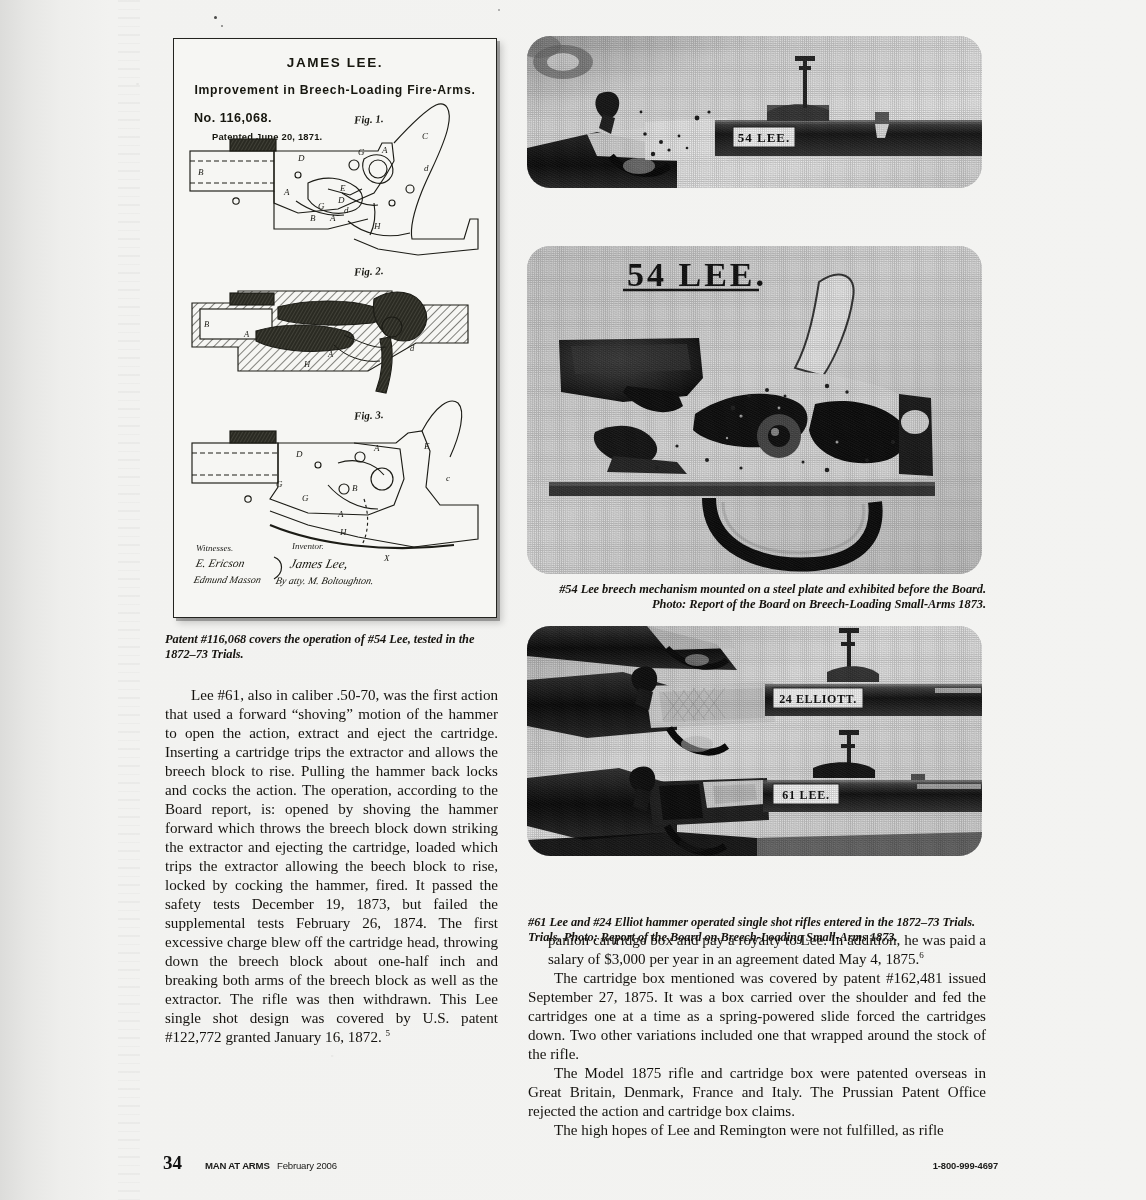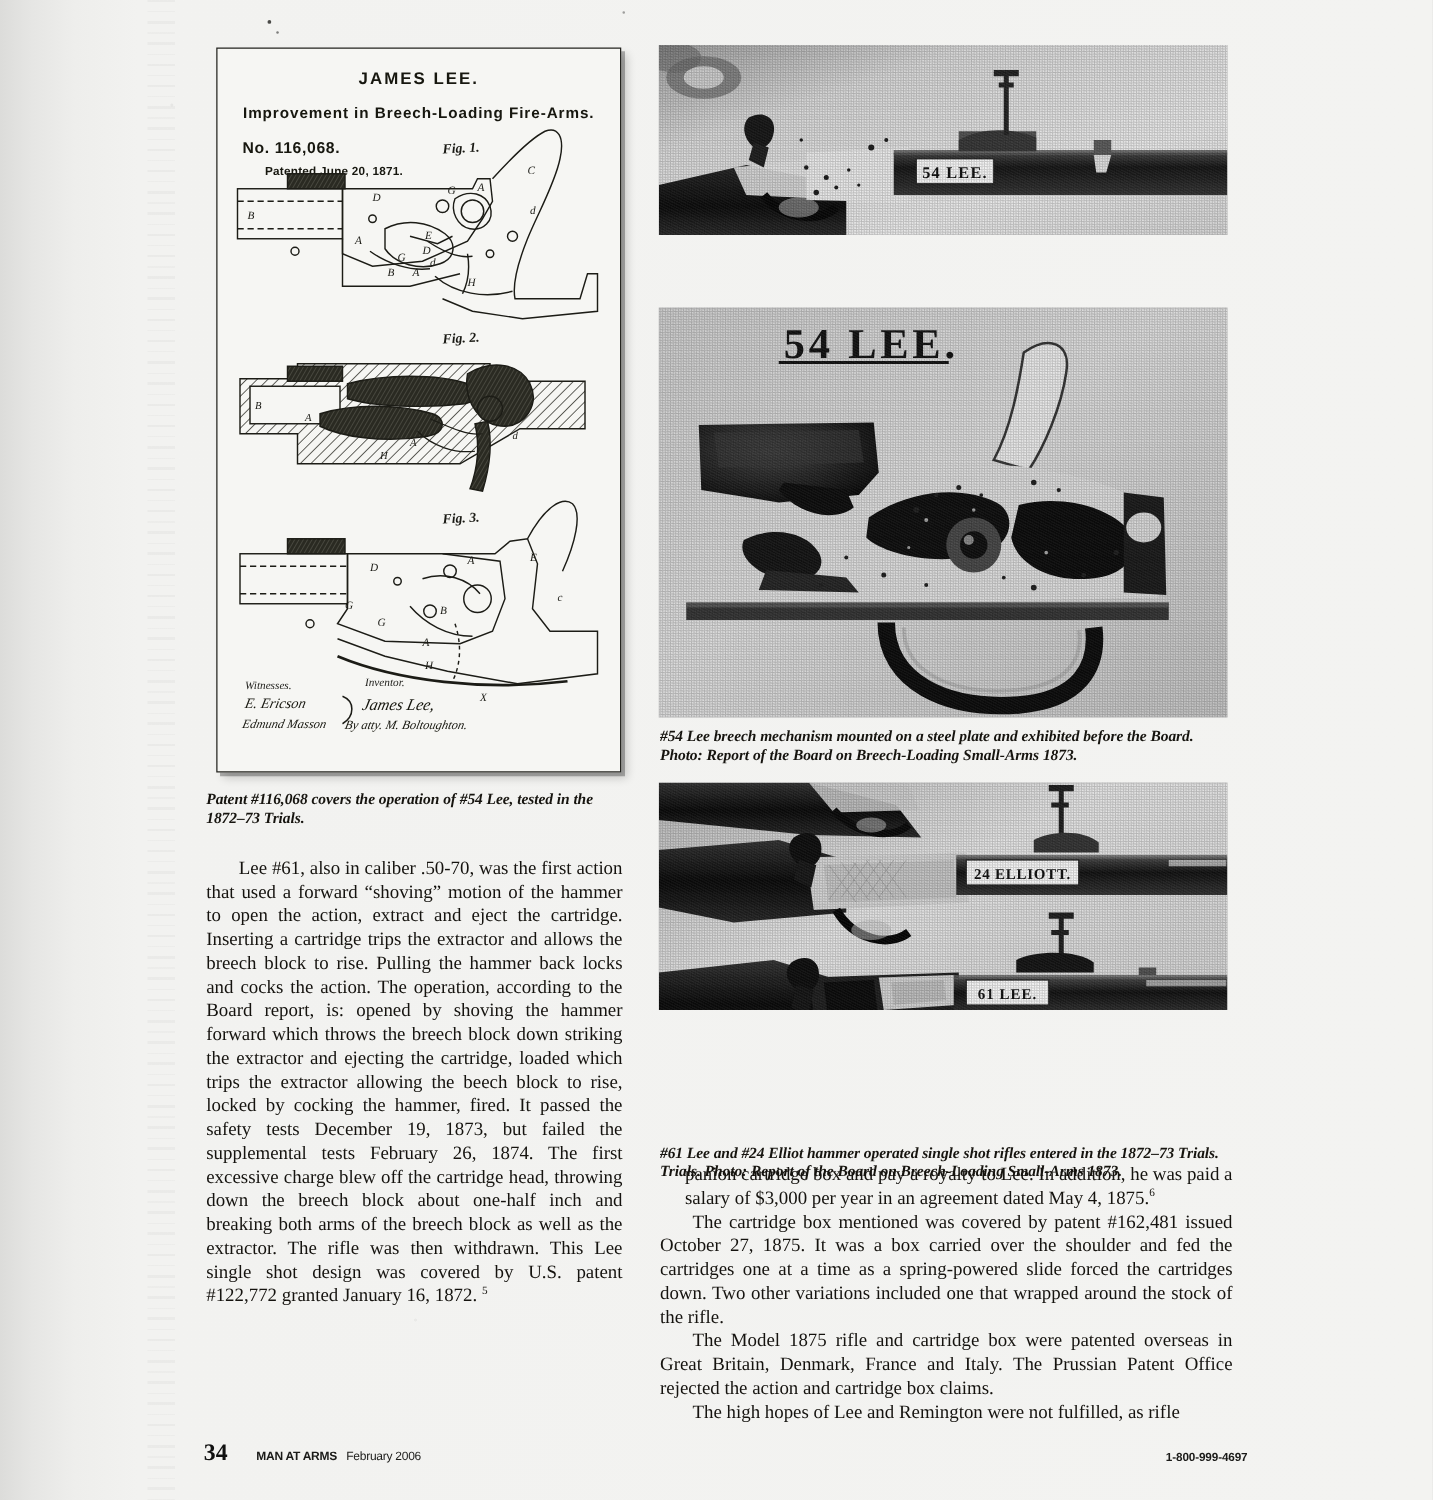--- a/index.html
+++ b/index.html
@@ -97,20 +97,21 @@
     font-size:9px;color:#242420;
   }
   .sig-ink{position:absolute;font-family:"Liberation Serif",serif;font-style:italic;
     font-size:11.5px;color:#17170f;transform:skewX(-12deg);white-space:nowrap;}
 
   
   .photo{
     position:absolute;overflow:hidden;
     background:#b9b9b6;
     filter:grayscale(1) contrast(1.06);
+    border-radius:23px;
   }
   .halftone{
     position:absolute;inset:0;
     background-image:radial-gradient(circle, rgba(0,0,0,.30) 0 .7px, transparent .85px);
     background-size:2.1px 2.1px;
     mix-blend-mode:multiply;opacity:.55;pointer-events:none;
   }
   .grain{
     position:absolute;inset:0;
     background-image:
@@ -432,23 +433,23 @@
           <circle cx="252" cy="162" r="1.4"></circle>
         <circle cx="310" cy="196" r="1.5"></circle>
           <circle cx="200" cy="192" r="1.2"></circle>
       </g>
 
       <rect width="455" height="328" fill="none"></rect>
     </svg>
     <div class="halftone"></div><div class="grain"></div>
   </div>
 
-  <div class="caption" style="left:528px;top:582px;width:458px;">#54 Lee breech mechanism mounted on a steel plate and exhibited before the Board. Photo: Report of the Board on Breech-Loading Small-Arms 1873.</div>
-
-  <div class="photo" style="left:527px;top:626px;width:455px;height:182px;">
+  <div class="caption" style="left:528px;top:582px;width:458px;text-align:right;">#54 Lee breech mechanism mounted on a steel plate and exhibited before the Board. Photo: Report of the Board on Breech-Loading Small-Arms 1873.</div>
+
+  <div class="photo" style="left:527px;top:626px;width:455px;height:230px;">
     <svg width="455" height="243" viewBox="0 0 455 243" preserveAspectRatio="none">
       <defs>
         <linearGradient id="bg3" x1="0" y1="0" x2="1" y2="1">
           <stop offset="0%" stop-color="#b4b4b0"></stop>
           <stop offset="40%" stop-color="#dededa"></stop>
           <stop offset="100%" stop-color="#c8c8c3"></stop>
         </linearGradient>
         <linearGradient id="wood" x1="0" y1="0" x2="0" y2="1">
           <stop offset="0%" stop-color="#393933"></stop>
           <stop offset="50%" stop-color="#121210"></stop>
@@ -528,21 +529,21 @@
   </div>
 
   <div class="caption" style="left:528px;top:879px;width:458px;margin-top:36px;">#61 Lee and #24 Elliot hammer operated single shot rifles entered in the 1872–73 Trials. Trials. Photo: Report of the Board on Breech-Loading Small-Arms 1873.</div>
 
   <div class="body-col" style="left:165px;top:686px;width:333px;">
     <p class="first"><span>Lee #61, also in caliber .50-70, was the first action that used a forward “shoving” motion of the hammer to open the action, extract and eject the cartridge. Inserting a cartridge trips the extractor and allows the breech block to rise. Pulling the hammer back locks and cocks the action. The operation, according to the Board report, is: opened by shoving the hammer forward which throws the breech block down striking the extractor and ejecting the cartridge, loaded which trips the extractor allowing the beech block to rise, locked by cocking the hammer, fired. It passed the safety tests December 19, 1873, but failed the supplemental tests February 26, 1874. The first excessive charge blew off the cartridge head, throwing down the breech block about one-half inch and breaking both arms of the breech block as well as the extractor. The rifle was then withdrawn. This Lee single shot design was covered by U.S. patent #122,772 granted January 16, 1872. </span><sup>5</sup></p>
   </div>
 
   <div class="body-col" style="left:528px;top:931px;width:458px;">
     <p class="first" style="text-indent:0;margin-left:20px;"><span>panion cartridge box and pay a royalty to Lee. In addition, he was paid a salary of $3,000 per year in an agreement dated May 4, 1875.</span><sup>6</sup></p>
-    <p>The cartridge box mentioned was covered by patent #162,481 issued October 27, 1875. It was a box carried over the shoulder and fed the cartridges one at a time as a spring-powered slide forced the cartridges down. Two other variations included one that wrapped around the stock of the rifle.</p>
+    <p>The cartridge box mentioned was covered by patent #162,481 issued September 27, 1875. It was a box carried over the shoulder and fed the cartridges one at a time as a spring-powered slide forced the cartridges down. Two other variations included one that wrapped around the stock of the rifle.</p>
     <p>The Model 1875 rifle and cartridge box were patented overseas in Great Britain, Denmark, France and Italy. The Prussian Patent Office rejected the action and cartridge box claims.</p>
     <p>The high hopes of Lee and Remington were not fulfilled, as rifle</p>
   </div>
 
   <div class="footer">
     <div id="pg-num">34</div>
     <div id="pub-name">MAN AT ARMS</div>
     <div id="pub-date">February 2006</div>
     <div id="phone">1-800-999-4697</div>
   </div>

